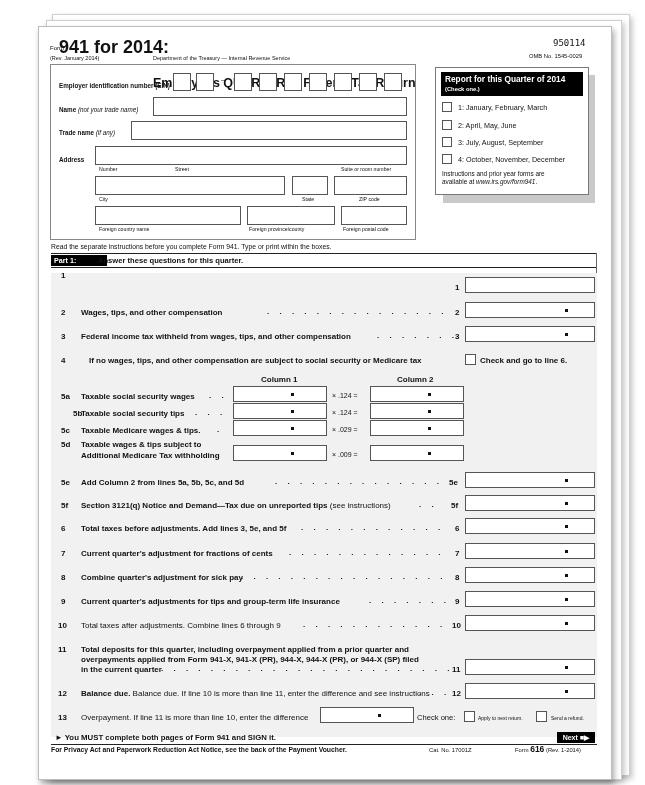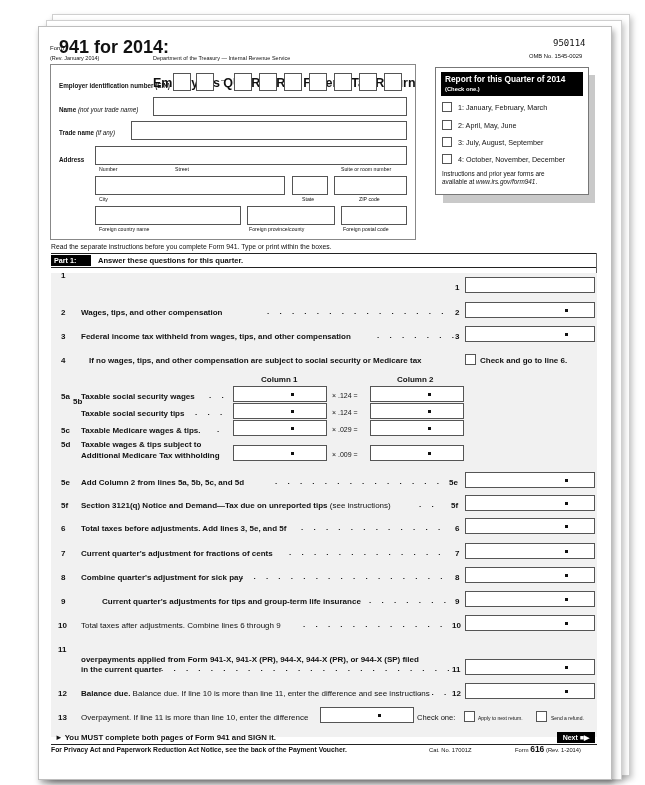--- a/index.html
+++ b/index.html
@@ -107,21 +107,21 @@
     <div class="chk" style="left:6px;top:86px;"></div>
     <div class="abs" style="left:22px;top:87px;font-size:7.2px;white-space:nowrap;">4: October, November, December</div>
     <div class="abs" style="left:6px;top:102px;font-size:6.4px;line-height:8px;white-space:nowrap;">
       <div>Instructions and prior year forms are</div>
       <div><span>available at </span><i>www.irs.gov/form941</i><span>.</span></div>
     </div>
   </div>
 
   <div class="abs" style="left:12px;top:216px;font-size:6.8px;white-space:nowrap;">Read the separate instructions before you complete Form 941. Type or print within the boxes.</div>
   <div class="abs" style="left:12px;top:226px;width:546px;border-top:1px solid #222;"></div>
-  <div class="abs" style="left:12px;top:228px;width:40px;height:11px;background:#000;color:#fff;font-size:7.2px;font-weight:bold;line-height:11px;padding-left:3px;box-sizing:border-box;">Part 1:</div>
+  <div class="abs" style="left:12px;top:228px;width:56px;height:11px;background:#000;color:#fff;font-size:7.2px;font-weight:bold;line-height:11px;padding-left:3px;box-sizing:border-box;">Part 1:</div>
   <div class="abs" style="left:59px;top:229px;font-size:7.6px;font-weight:bold;">Answer these questions for this quarter.</div>
   <div class="abs" style="left:12px;top:240px;width:546px;border-top:1px solid #222;"></div>
   <div class="abs" style="left:557px;top:226px;height:484px;border-left:1px solid #666;"></div>
 
   <div class="shade"></div>
 
   <div class="abs lineno" style="left:22px;top:244px;">1</div>
   <div class="abs lineno" style="left:416px;top:256px;">1</div>
   <div class="box" style="left:426px;top:250px;width:130px;height:16px;"></div>
 
@@ -145,21 +145,21 @@
   <div class="abs linetext" style="left:222px;top:348px;">Column 1</div>
   <div class="abs linetext" style="left:358px;top:348px;">Column 2</div>
 
   <div class="abs lineno" style="left:22px;top:365px;">5a</div>
   <div class="abs linetext" style="left:42px;top:365px;">Taxable social security wages</div>
   <div class="abs dots" style="left:170px;top:364px;">. .</div>
   <div class="box amt c" style="left:194px;top:359px;width:94px;height:16px;"></div>
   <div class="abs" style="left:293px;top:365px;font-size:7px;">× .124 =</div>
   <div class="box amt c" style="left:331px;top:359px;width:94px;height:16px;"></div>
 
-  <div class="abs lineno" style="left:22px;top:370px;padding-left:12px;">5b</div>
+  <div class="abs lineno" style="left:22px;top:382px;padding-left:12px;">5b</div>
   <div class="abs linetext" style="left:42px;top:382px;">Taxable social security tips</div>
   <div class="abs dots" style="left:156px;top:381px;">. . .</div>
   <div class="box amt c" style="left:194px;top:376px;width:94px;height:16px;"></div>
   <div class="abs" style="left:293px;top:382px;font-size:7px;">× .124 =</div>
   <div class="box amt c" style="left:331px;top:376px;width:94px;height:16px;"></div>
 
   <div class="abs lineno" style="left:22px;top:399px;">5c</div>
   <div class="abs linetext" style="left:42px;top:399px;">Taxable Medicare wages &amp; tips.</div>
   <div class="abs dots" style="left:178px;top:398px;">.</div>
   <div class="box amt c" style="left:194px;top:393px;width:94px;height:16px;"></div>
@@ -197,32 +197,33 @@
   <div class="abs lineno" style="left:416px;top:522px;">7</div>
   <div class="box amt" style="left:426px;top:516px;width:130px;height:16px;"></div>
 
   <div class="abs lineno" style="left:22px;top:546px;">8</div>
   <div class="abs linetext" style="left:42px;top:546px;">Combine quarter's adjustment for sick pay</div>
   <div class="abs dots" style="left:202px;top:545px;">. . . . . . . . . . . . . . . . .</div>
   <div class="abs lineno" style="left:416px;top:546px;">8</div>
   <div class="box amt" style="left:426px;top:540px;width:130px;height:16px;"></div>
 
   <div class="abs lineno" style="left:22px;top:570px;">9</div>
-  <div class="abs linetext" style="left:42px;top:570px;margin-left:21px;">Current quarter's adjustments for tips and group-term life insurance</div>
+  <div class="abs linetext" style="left:42px;top:570px;">Current quarter's adjustments for tips and group-term life insurance</div>
   <div class="abs dots" style="left:330px;top:569px;">. . . . . . .</div>
   <div class="abs lineno" style="left:416px;top:570px;">9</div>
   <div class="box amt" style="left:426px;top:564px;width:130px;height:16px;"></div>
 
   <div class="abs lineno" style="left:19px;top:594px;">10</div>
   <div class="abs linetext" style="left:42px;top:594px;font-weight:normal;">Total taxes after adjustments. Combine lines 6 through 9</div>
   <div class="abs dots" style="left:264px;top:593px;">. . . . . . . . . . . .</div>
   <div class="abs lineno" style="left:413px;top:594px;">10</div>
   <div class="box amt" style="left:426px;top:588px;width:130px;height:16px;"></div>
 
   <div class="abs lineno" style="left:19px;top:618px;">11</div>
+  <div class="abs linetext" style="left:42px;top:618px;">Total deposits for this quarter, including overpayment applied from a prior quarter and</div>
   <div class="abs linetext" style="left:42px;top:628px;">overpayments applied from Form 941-X, 941-X (PR), 944-X, 944-X (PR), or 944-X (SP) filed</div>
   <div class="abs linetext" style="left:42px;top:638px;">in the current quarter</div>
   <div class="abs dots" style="left:122px;top:637px;">. . . . . . . . . . . . . . . . . . . . . . . .</div>
   <div class="abs lineno" style="left:413px;top:638px;">11</div>
   <div class="box amt" style="left:426px;top:632px;width:130px;height:16px;"></div>
 
   <div class="abs lineno" style="left:19px;top:662px;">12</div>
   <div class="abs linetext" style="left:42px;top:662px;font-weight:normal;"><b>Balance due.</b> <span>Balance due. If line 10 is more than line 11, enter the difference and see instructions</span></div>
   <div class="abs dots" style="left:380px;top:661px;">. . .</div>
   <div class="abs lineno" style="left:413px;top:662px;">12</div>

